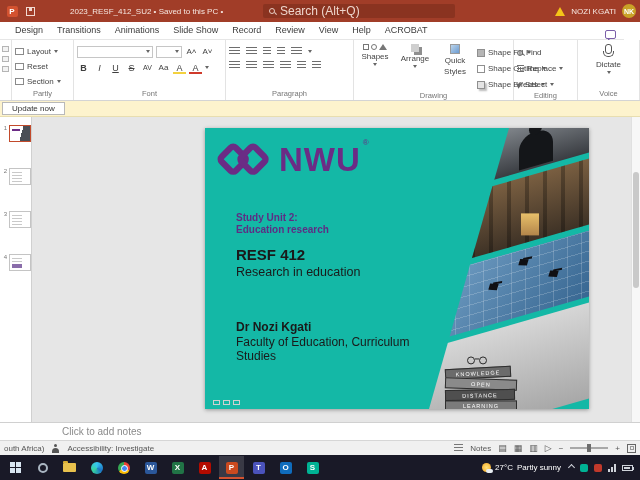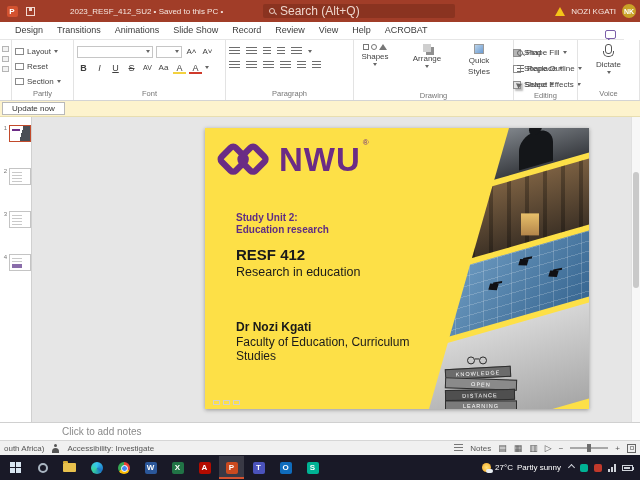--- a/index.html
+++ b/index.html
@@ -72,21 +72,21 @@
   .thumb{width:22px;height:17px;background:#fff;border:1px solid #c4c4c4;position:relative;overflow:hidden}
   .thumb.sel{border:1.5px solid #c24a2b}
   .thumb.t1{background:linear-gradient(105deg,#fff 56%,#4a4e55 56%)}
   .thumb.t1::before{content:"";position:absolute;left:2px;top:3px;width:8px;height:2px;background:#6b2c85}
   .thumb .tl{position:absolute;left:2px;right:8px;top:3px;height:10px;background:repeating-linear-gradient(to bottom,#c9c9c9 0 1px,transparent 1px 3px)}
   .thumb.t4::after{content:"";position:absolute;left:2px;bottom:2px;width:10px;height:4px;background:#8a6daa}
   .canvas-scroll{position:absolute;right:0;top:0;bottom:0;width:9px;background:#f7f7f7;border-left:1px solid #e0e0e0}
   .canvas-scroll .sthumb{position:absolute;left:1px;right:1px;top:18%;height:38%;background:#c9c9c9;border-radius:3px}
 
   
-  .slide{position:absolute;left:205px;top:11px;width:384px;height:281px;background:#fde047;box-shadow:0 1px 4px rgba(0,0,0,.35)}
+  .slide{position:absolute;left:205px;top:11px;width:384px;height:281px;background:#14b8a6;box-shadow:0 1px 4px rgba(0,0,0,.35)}
   .logo{position:absolute;left:12px;top:10px;display:flex;align-items:flex-start;gap:8px}
   .nwu-text{font-size:33px;font-weight:bold;color:#6b2c85;letter-spacing:1px;line-height:44px}
   .reg{font-size:8px;color:#6b2c85;vertical-align:top;margin-left:2px}
   .sub{position:absolute;left:31px;top:84px;font-size:10px;font-weight:bold;color:#5e2d84;line-height:12px}
   .course-code{position:absolute;left:31px;top:118px;font-size:15px;font-weight:bold;color:#1a1a1a}
   .course-name{position:absolute;left:31px;top:137px;font-size:12.5px;color:#1a1a1a}
   .author{position:absolute;left:31px;top:192px;font-size:12px;font-weight:bold;color:#1a1a1a}
   .affil{position:absolute;left:31px;top:207px;font-size:12px;color:#1a1a1a;width:180px;line-height:14px}
   .ph-icons{position:absolute;left:8px;bottom:4px;display:flex;gap:3px}
   .ph-icons span{width:7px;height:5px;border:1px solid #d0d0d0}
@@ -270,21 +270,21 @@
           <span class="lns"></span>
           <span class="lns"></span>
           <span class="lns" style="width:9px"></span>
           <span class="lns" style="width:9px"></span>
         </div>
       </div>
       <div class="glabel">Paragraph</div>
     </div>
 
     <div class="grp" style="width:160px">
-      <div class="grp-body" style="gap:16px">
+      <div class="grp-body" style="gap:4px">
         <div class="bigbtn">
           <span class="row" style="gap:2px">
               <span class="shp-sq"></span>
               <span class="shp-ci"></span>
               <span class="shp-tr"></span>
             </span>
           <span>Shapes</span>
           <span class="caret"></span>
         </div>
         <div class="bigbtn">

